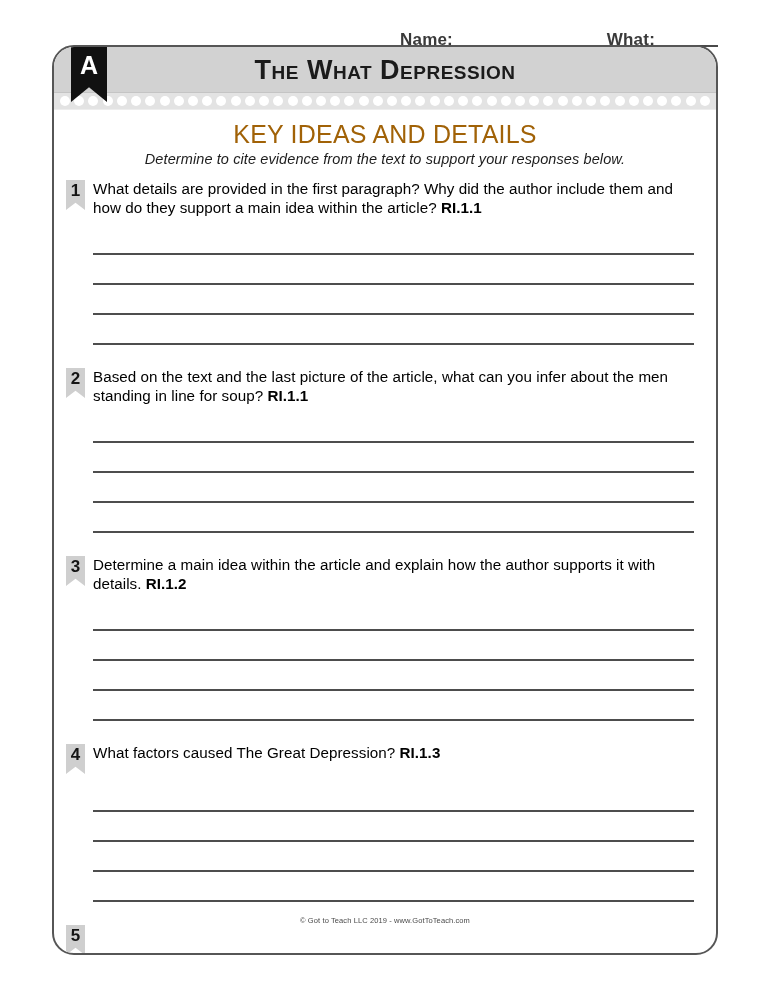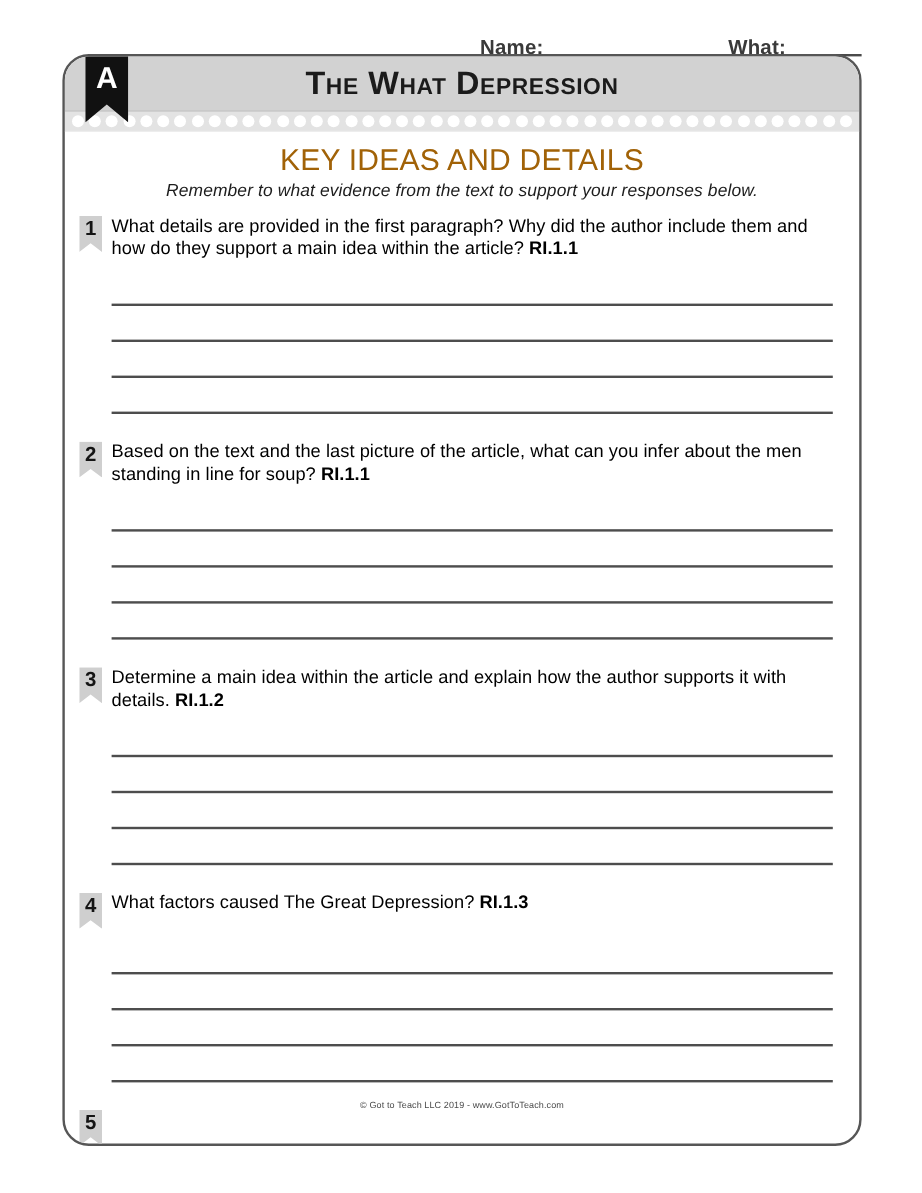--- a/index.html
+++ b/index.html
@@ -246,21 +246,21 @@
         <span class="dot"></span>
         <span class="dot"></span>
         <span class="dot"></span>
         <span class="dot"></span>
         <span class="dot"></span>
         <span class="dot"></span>
       </div>
 
     <div class="section-head">
       <div class="section-title">KEY IDEAS AND DETAILS</div>
-      <div class="section-sub">Remember to what evidence from the text to support your responses below.</div>
+      <div class="section-sub">Determine to cite evidence from the text to support your responses below.</div>
     </div>
 
     <div class="questions" id="questions">
         <div class="qblock" style="margin-bottom: 22px;">
           <div class="qhead">
             <div class="qnum">1</div>
             <div class="qtext">What details are provided in the first paragraph?  Why did the author include them and how do they support a main idea within the article?  <span class="qstd">RI.1.1</span></div>
           </div>
           <div class="lines">
             <div class="aline"></div>

